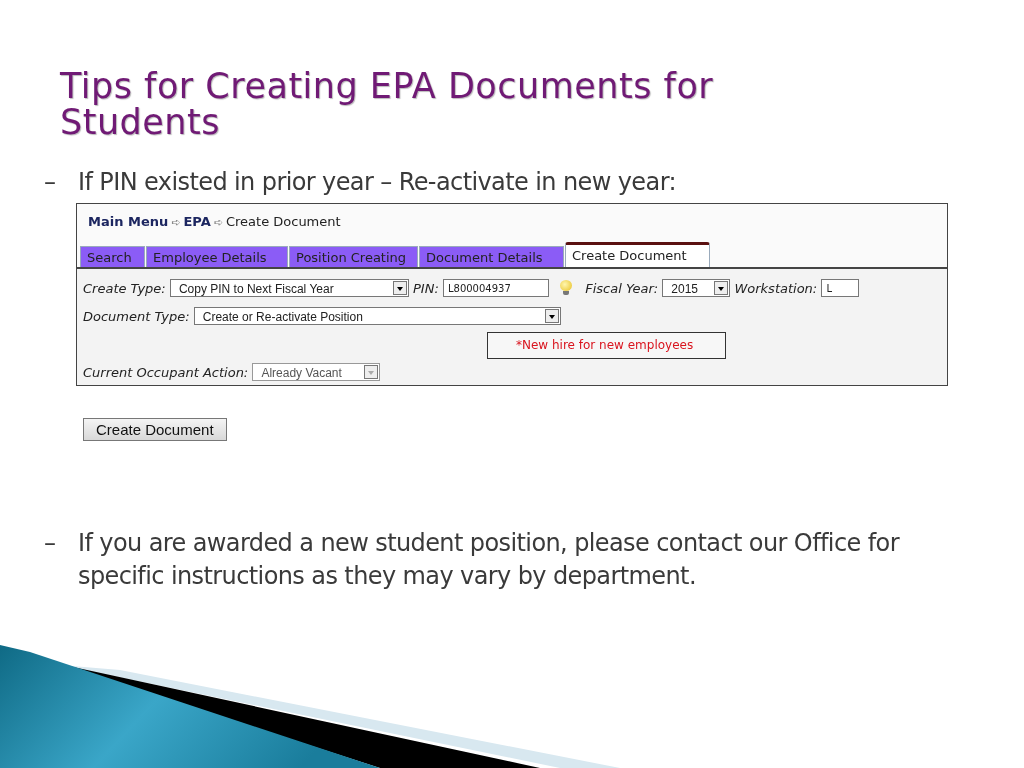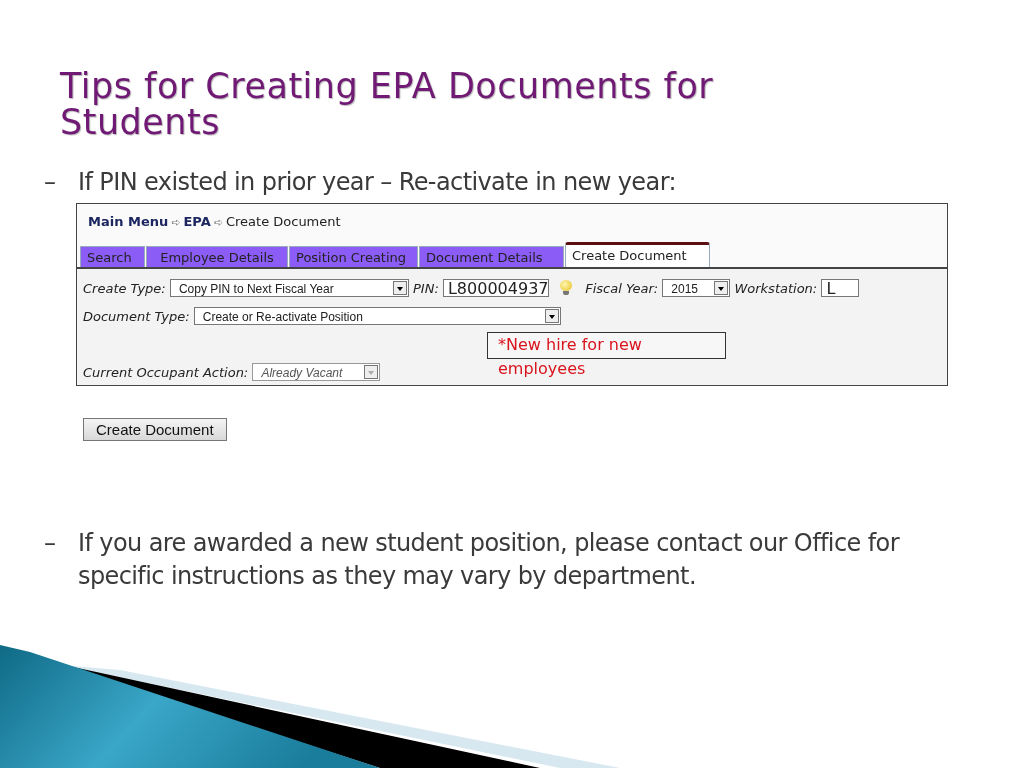--- a/index.html
+++ b/index.html
@@ -17,27 +17,27 @@
   .tabs { position:absolute; left:3px; top:40px; right:0; height:23px; }
   .tab { position:absolute; top:2px; height:21px; font-family:"DejaVu Sans", sans-serif; font-size:13px; color:#222; line-height:21px; padding:0 6px; border-left:1px solid #9ab; border-right:1px solid #9ab; border-top:1px solid #9ab; box-sizing:border-box; background:#8b5cf6; }
   .tab.active { top:-2px; height:26px; border-top:3px solid #5a1010; border-radius:3px 3px 0 0; background:#fff; line-height:22px; }
   .tabline { position:absolute; left:0; right:0; top:63px; border-top:2px solid #444; }
   .form { position:absolute; left:0; top:65px; right:0; bottom:0; background:#f3f3f3; }
   .row { position:absolute; left:6px; font-family:"DejaVu Sans", sans-serif; font-size:13px; color:#222; white-space:nowrap; }
   .lbl { display:inline-block; vertical-align:middle;font-style:italic; }
   .sel { display:inline-block; vertical-align:middle; height:18px; border:1px solid #777; background:#fff; font-family:"Liberation Sans", sans-serif; font-size:12px; line-height:18px; padding-left:8px; position:relative; box-sizing:border-box; }
   .sel .dd { position:absolute; right:1px; top:1px; width:14px; height:14px; border:1px solid #777; background:#eee; box-sizing:border-box; }
   .sel .dd:after { content:""; position:absolute; left:3px; top:5px; border-left:3px solid transparent; border-right:3px solid transparent; border-top:4px solid #000; }
-  .sel.dis { color:#555; border-color:#999;font-style:italic; }
+  .sel.dis { color:#555; border-color:#999; }
   .sel.dis .dd:after { border-top-color:#aaa; }
-  .inp { display:inline-block; vertical-align:middle; height:18px; border:1px solid #777; background:#fff; font-family:"DejaVu Sans", sans-serif; font-size:16px; line-height:17px; padding-left:4px; box-sizing:border-box; }
+  .inp { display:inline-block; vertical-align:middle; height:18px; border:1px solid #777; background:#fff; font-family:"DejaVu Sans", sans-serif; font-size:10px; line-height:17px; padding-left:4px; box-sizing:border-box; }
   .bulb { display:inline-block; vertical-align:middle; width:14px; height:16px; position:relative; margin:0 8px 0 6px; }
   .bulb:before { content:""; position:absolute; left:1px; top:0; width:12px; height:11px; border-radius:50%; background:radial-gradient(circle at 40% 40%, #fff6b0, #e8c020); }
   .bulb:after { content:""; position:absolute; left:4px; top:11px; width:6px; height:4px; background:#777; border-radius:0 0 2px 2px; }
-  .note { position:absolute; left:410px; top:63px; width:239px; height:27px; border:1px solid #333; box-sizing:border-box; background:#f7f7f7; color:#d9141e; font-family:"DejaVu Sans", sans-serif; font-size:16px; line-height:24px; padding-left:10px; }
+  .note { position:absolute; left:410px; top:63px; width:239px; height:27px; border:1px solid #333; box-sizing:border-box; background:#f7f7f7; color:#d9141e; font-family:"DejaVu Sans", sans-serif; font-size:12px; line-height:24px; padding-left:28px; }
   .btn { position:absolute; left:6px; top:149px; height:23px; padding:0 12px; border:1px solid #777; background:linear-gradient(#f4f4f4,#d8d8d8); font-family:"Liberation Sans", sans-serif; font-size:15px; line-height:21px; color:#111; box-sizing:border-box; }
 
   .deco { position:absolute; left:0; top:630px; width:1024px; height:138px; }
 </style>
 </head>
 <body>
 
 <div class="title">Tips for Creating EPA Documents for Students</div>
 
 <div class="bullet b1">
@@ -45,21 +45,21 @@
   <span>If PIN existed in prior year – Re-activate in new year:</span>
 </div>
 
 <div class="shot">
   <div class="crumbs">
     <b>Main Menu</b><span class="arr">➪</span><b>EPA</b><span class="arr">➪</span><span>Create Document</span>
   </div>
 
   <div class="tabs">
     <div class="tab" style="left:0;width:65px;">Search</div>
-    <div class="tab" style="left:66px;width:142px;text-align:center;">Employee Details</div>
+    <div class="tab" style="left:66px;width:142px;">Employee Details</div>
     <div class="tab" style="left:209px;width:129px;">Position Creating</div>
     <div class="tab" style="left:339px;width:145px;">Document Details</div>
     <div class="tab active" style="left:485px;width:145px;">Create Document</div>
   </div>
   <div class="tabline"></div>
 
   <div class="form">
     <div class="row" style="top:10px;">
       <span class="lbl">Create Type:</span>
       <span class="sel" style="width:239px;"><span>Copy PIN to Next Fiscal Year</span><span class="dd"></span></span>

